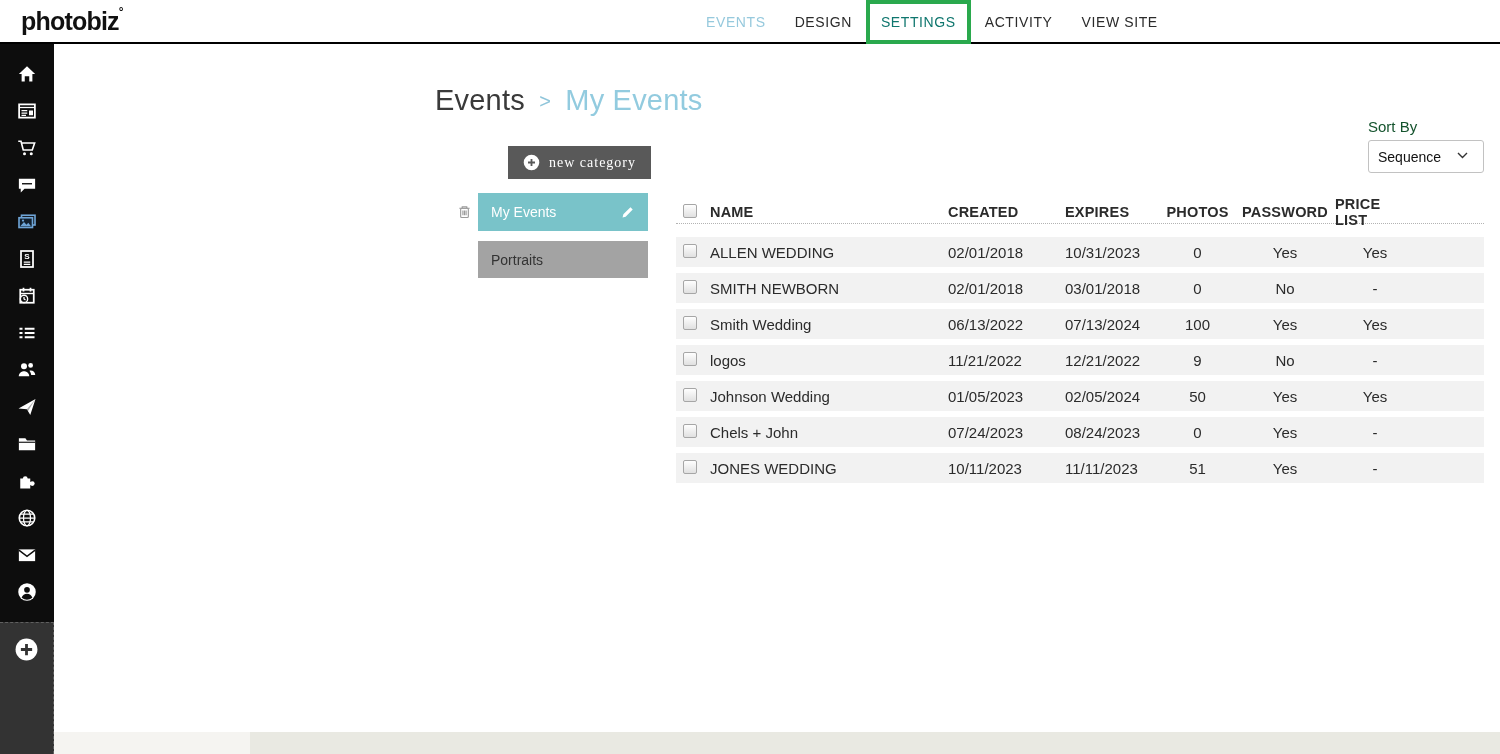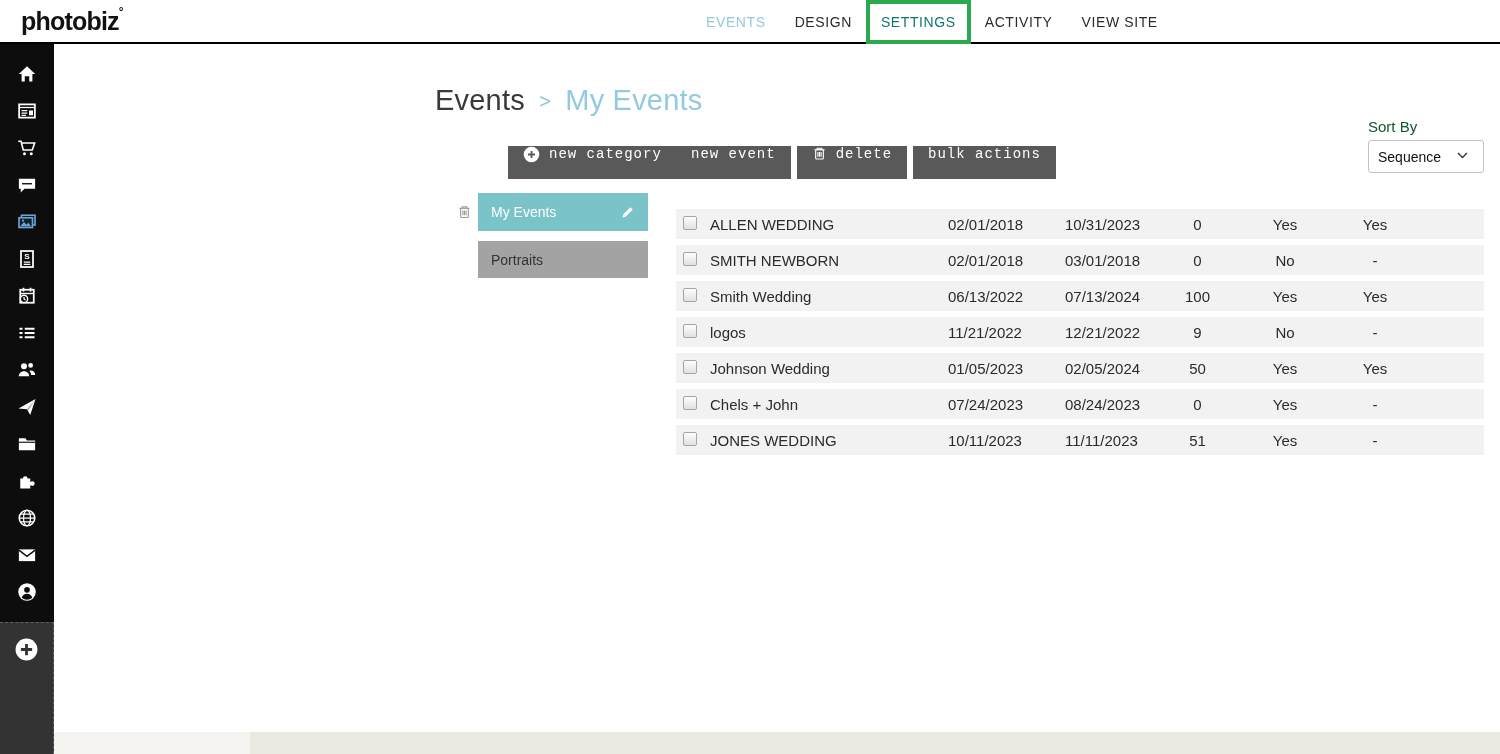--- a/index.html
+++ b/index.html
@@ -45,22 +45,22 @@
   .sort-select-wrap { position:relative; width:108px; }
   .sort-select-wrap select {
     width:116px; height:33px; appearance:none; -webkit-appearance:none;
     border:1px solid #c2c2c2; border-radius:3px; background:#fff;
     font-family:"Liberation Sans", sans-serif; font-size:14px; color:#111;
     padding:0 24px 0 9px; cursor:pointer;
   }
   .sort-chevron { position:absolute; right:8px; top:12px; pointer-events:none; }
 
   .btn { height:33px; background:#595959; color:#fff; border:none; cursor:pointer;
-         font-family:Liberation Mono, monospace; font-size:14px; letter-spacing:1px;
-         display:flex; align-items:flex-start; gap:9px; padding:0 15px; }
+         font-family:Liberation Serif, serif; font-size:14px; letter-spacing:1px;
+         display:flex; align-items:center; gap:9px; padding:0 15px; }
   .btn svg { display:block; }
   .btn-new-category { position:absolute; left:454px; top:102px; }
   .btn-group { position:absolute; left:622px; top:102px; display:flex; gap:6px; }
 
   .cat-trash { position:absolute; left:403px; top:160px; cursor:pointer; }
   .cat-list { position:absolute; left:424px; top:149px; width:170px; }
   .cat-item { display:flex; align-items:center; justify-content:space-between;
               padding:0 13px; font-size:14px; cursor:pointer; }
   .cat-item.active { background:#79c3c9; color:#fff; height:38px; }
   .cat-item.plain { background:#a3a3a3; color:#333; height:37px; margin-top:10px; }
@@ -233,56 +233,50 @@
   </div>
 
   <button class="btn btn-new-category">
     <svg width="17" height="17" viewBox="0 0 16 16">
         <circle cx="8" cy="8" r="7.3" fill="#fff"></circle>
         <path d="M8 4.7v6.6M4.7 8h6.6" stroke="#595959" stroke-width="1.7"></path>
       </svg>
     <span>new category</span>
   </button>
 
-  <div class="btn-group">
-    <button class="btn">
-      <span>new event</span>
-    </button>
-    <button class="btn">
-      <svg width="15" height="15" viewBox="0 0 16 16" fill="none" stroke="#fff" stroke-width="1.2">
-          <path d="M2.5 4h11M5.6 4V2.4h4.8V4"></path>
-          <rect x="3.9" y="4" width="8.2" height="9.8" rx="1"></rect>
-          <path d="M6.3 6.4v5M8 6.4v5M9.7 6.4v5"></path>
-        </svg>
-      <span>delete</span>
-    </button>
-    <button class="btn">
-      <span>bulk actions</span>
-    </button>
-  </div>
 
   <svg class="cat-trash" width="15" height="16" viewBox="0 0 16 16" fill="none" stroke="#9b9b9b" stroke-width="1.2">
       <path d="M2.5 4h11M5.6 4V2.4h4.8V4"></path>
       <rect x="3.9" y="4" width="8.2" height="9.8" rx="1"></rect>
       <path d="M6.3 6.4v5M8 6.4v5M9.7 6.4v5"></path>
     </svg>
 
   <div class="cat-list">
     <div class="cat-item active">
       <span>My Events</span>
       <svg class="pencil" width="14" height="14" viewBox="0 0 16 16" fill="#fff">
           <path d="M1.8 14.2l.9-3.5L10.8 2.6l2.6 2.6-8.1 8.1-3.5.9z"></path>
         </svg>
     </div>
     <div class="cat-item plain">
       <span>Portraits</span>
     </div>
   </div>
 
   <div class="table">
+    <div class="grid-row thead">
+      <div class="c-check"><input type="checkbox" style=""></div>
+      <div>NAME</div>
+      <div>CREATED</div>
+      <div>EXPIRES</div>
+      <div class="c-center">PHOTOS</div>
+      <div class="c-center">PASSWORD</div>
+      <div>PRICE LIST</div>
+      <div></div>
+    </div>
 
     <div class="tbody">
 
       <div class="grid-row trow">
         <div class="c-check"><input type="checkbox" style=""></div>
         <div class="c-name">ALLEN WEDDING</div>
         <div>02/01/2018</div>
         <div>10/31/2023</div>
         <div class="c-center">0</div>
         <div class="c-center">Yes</div>

